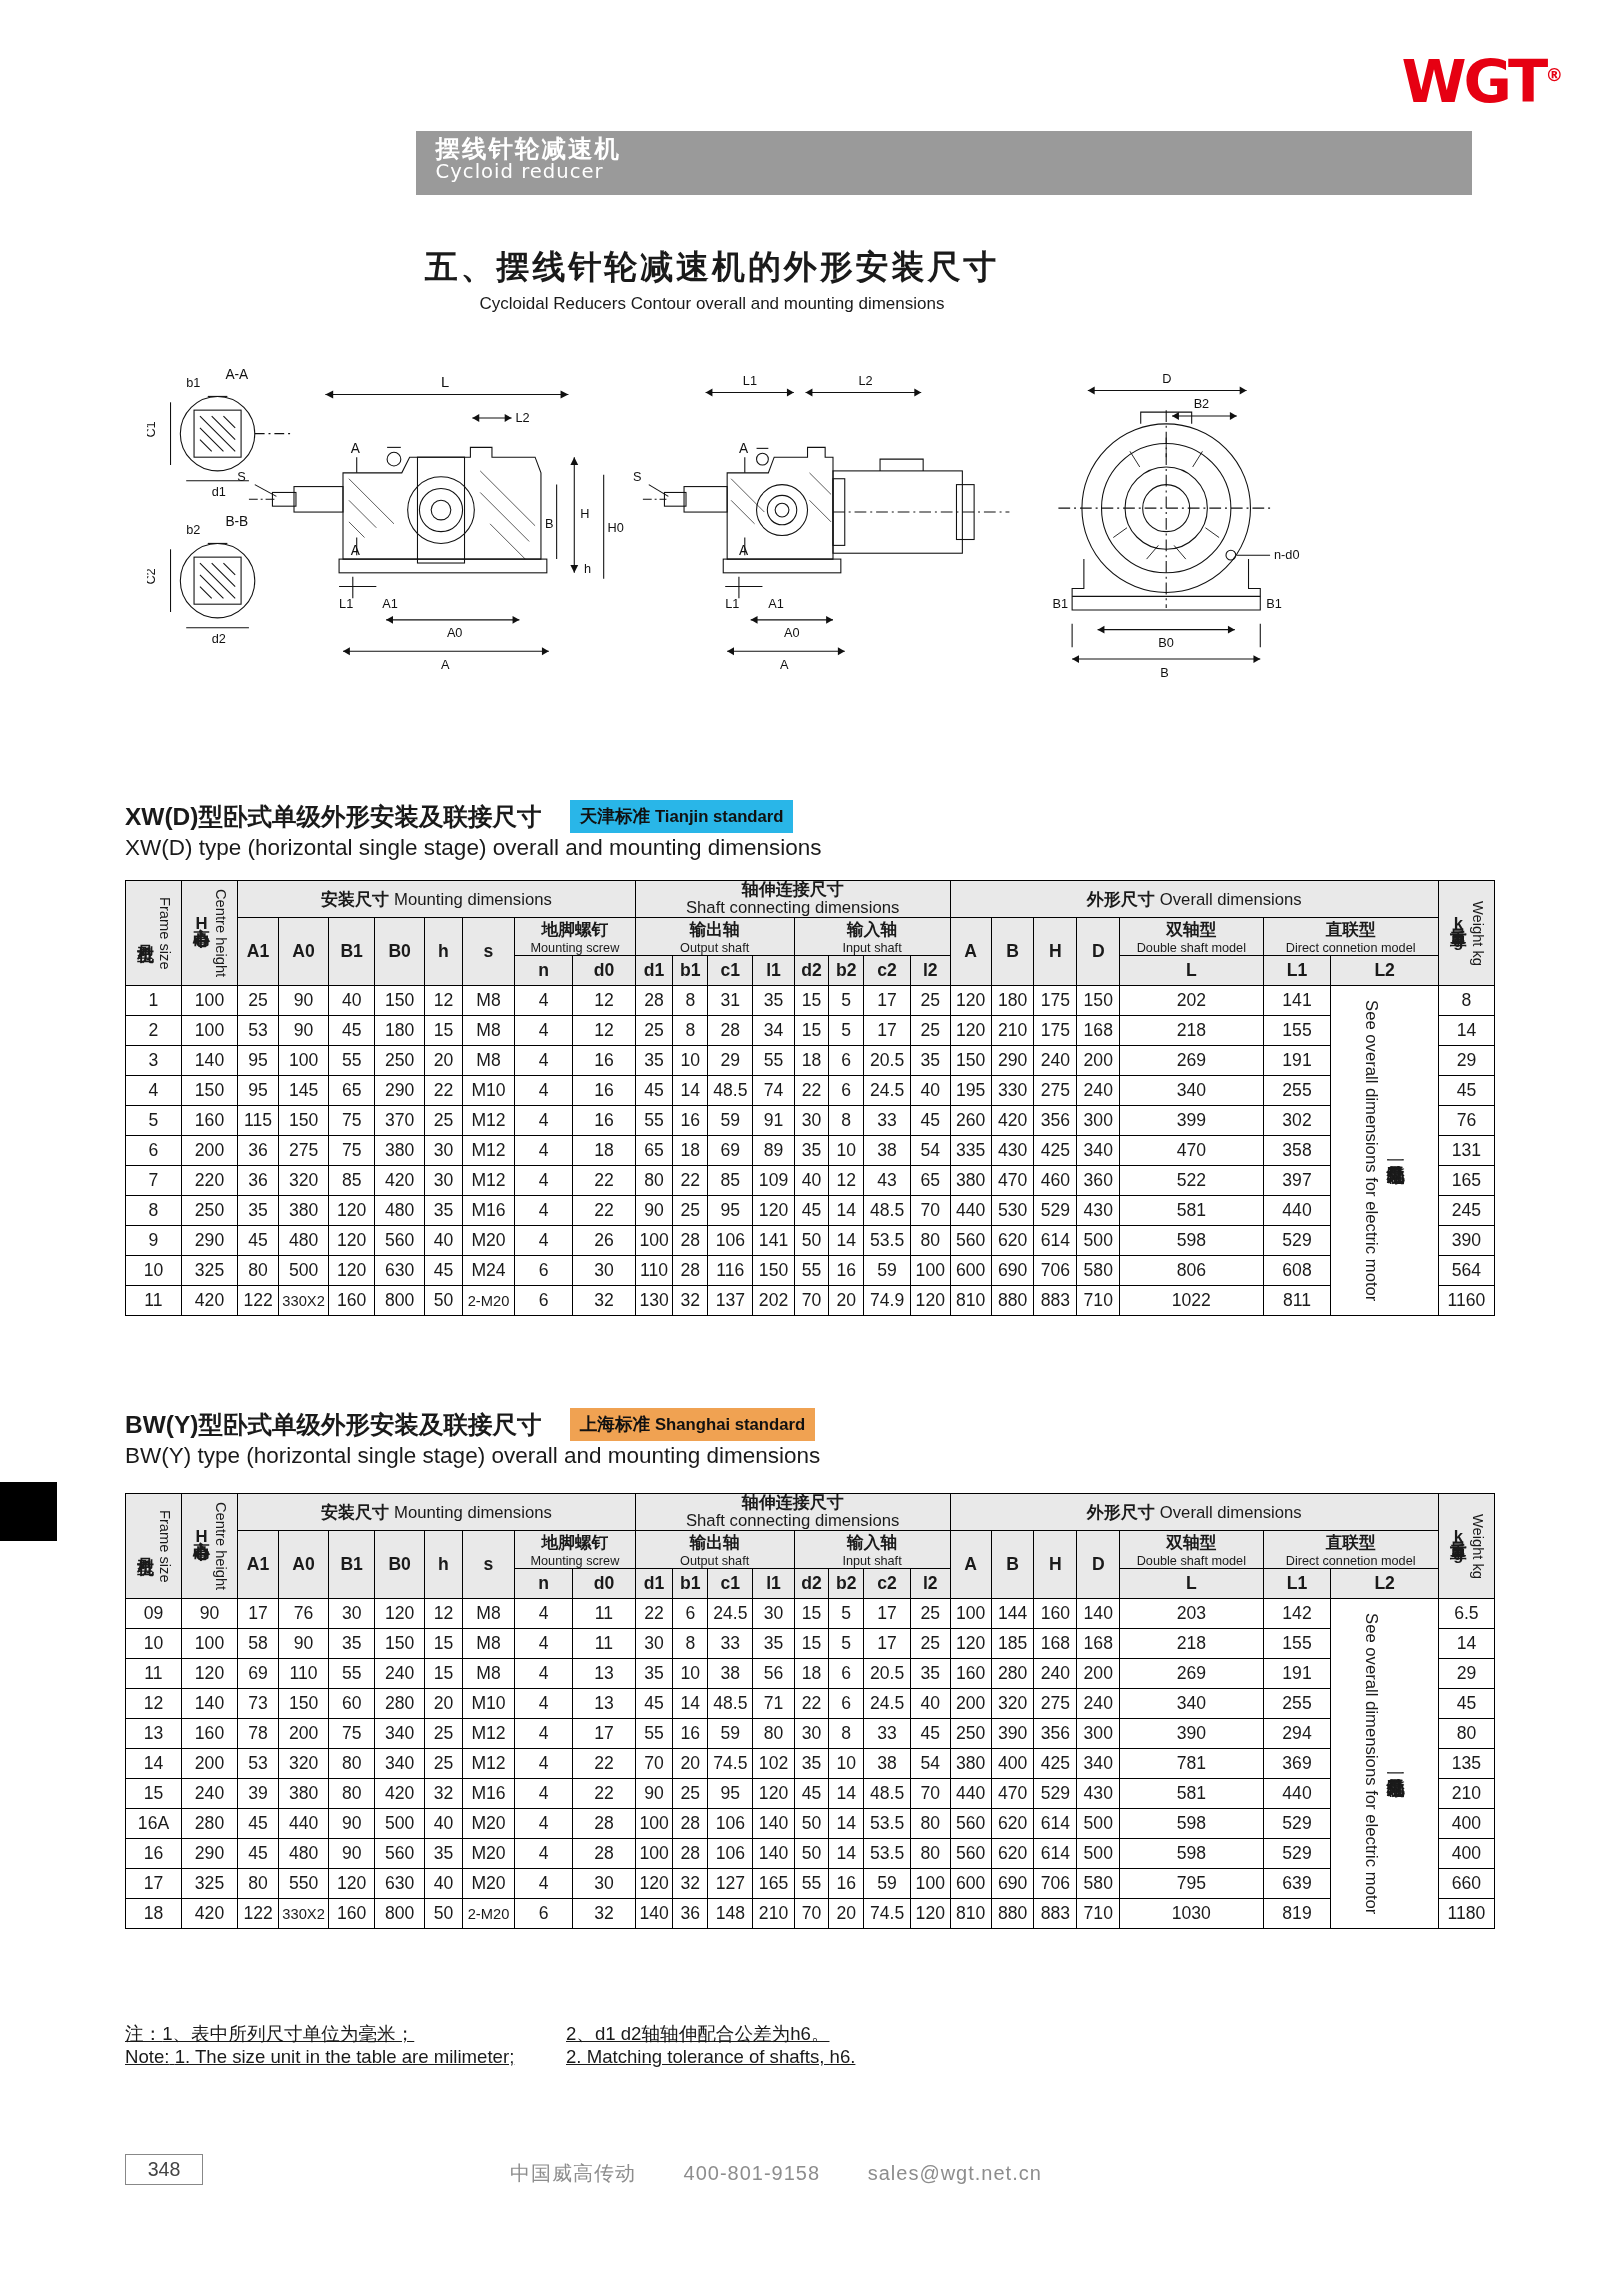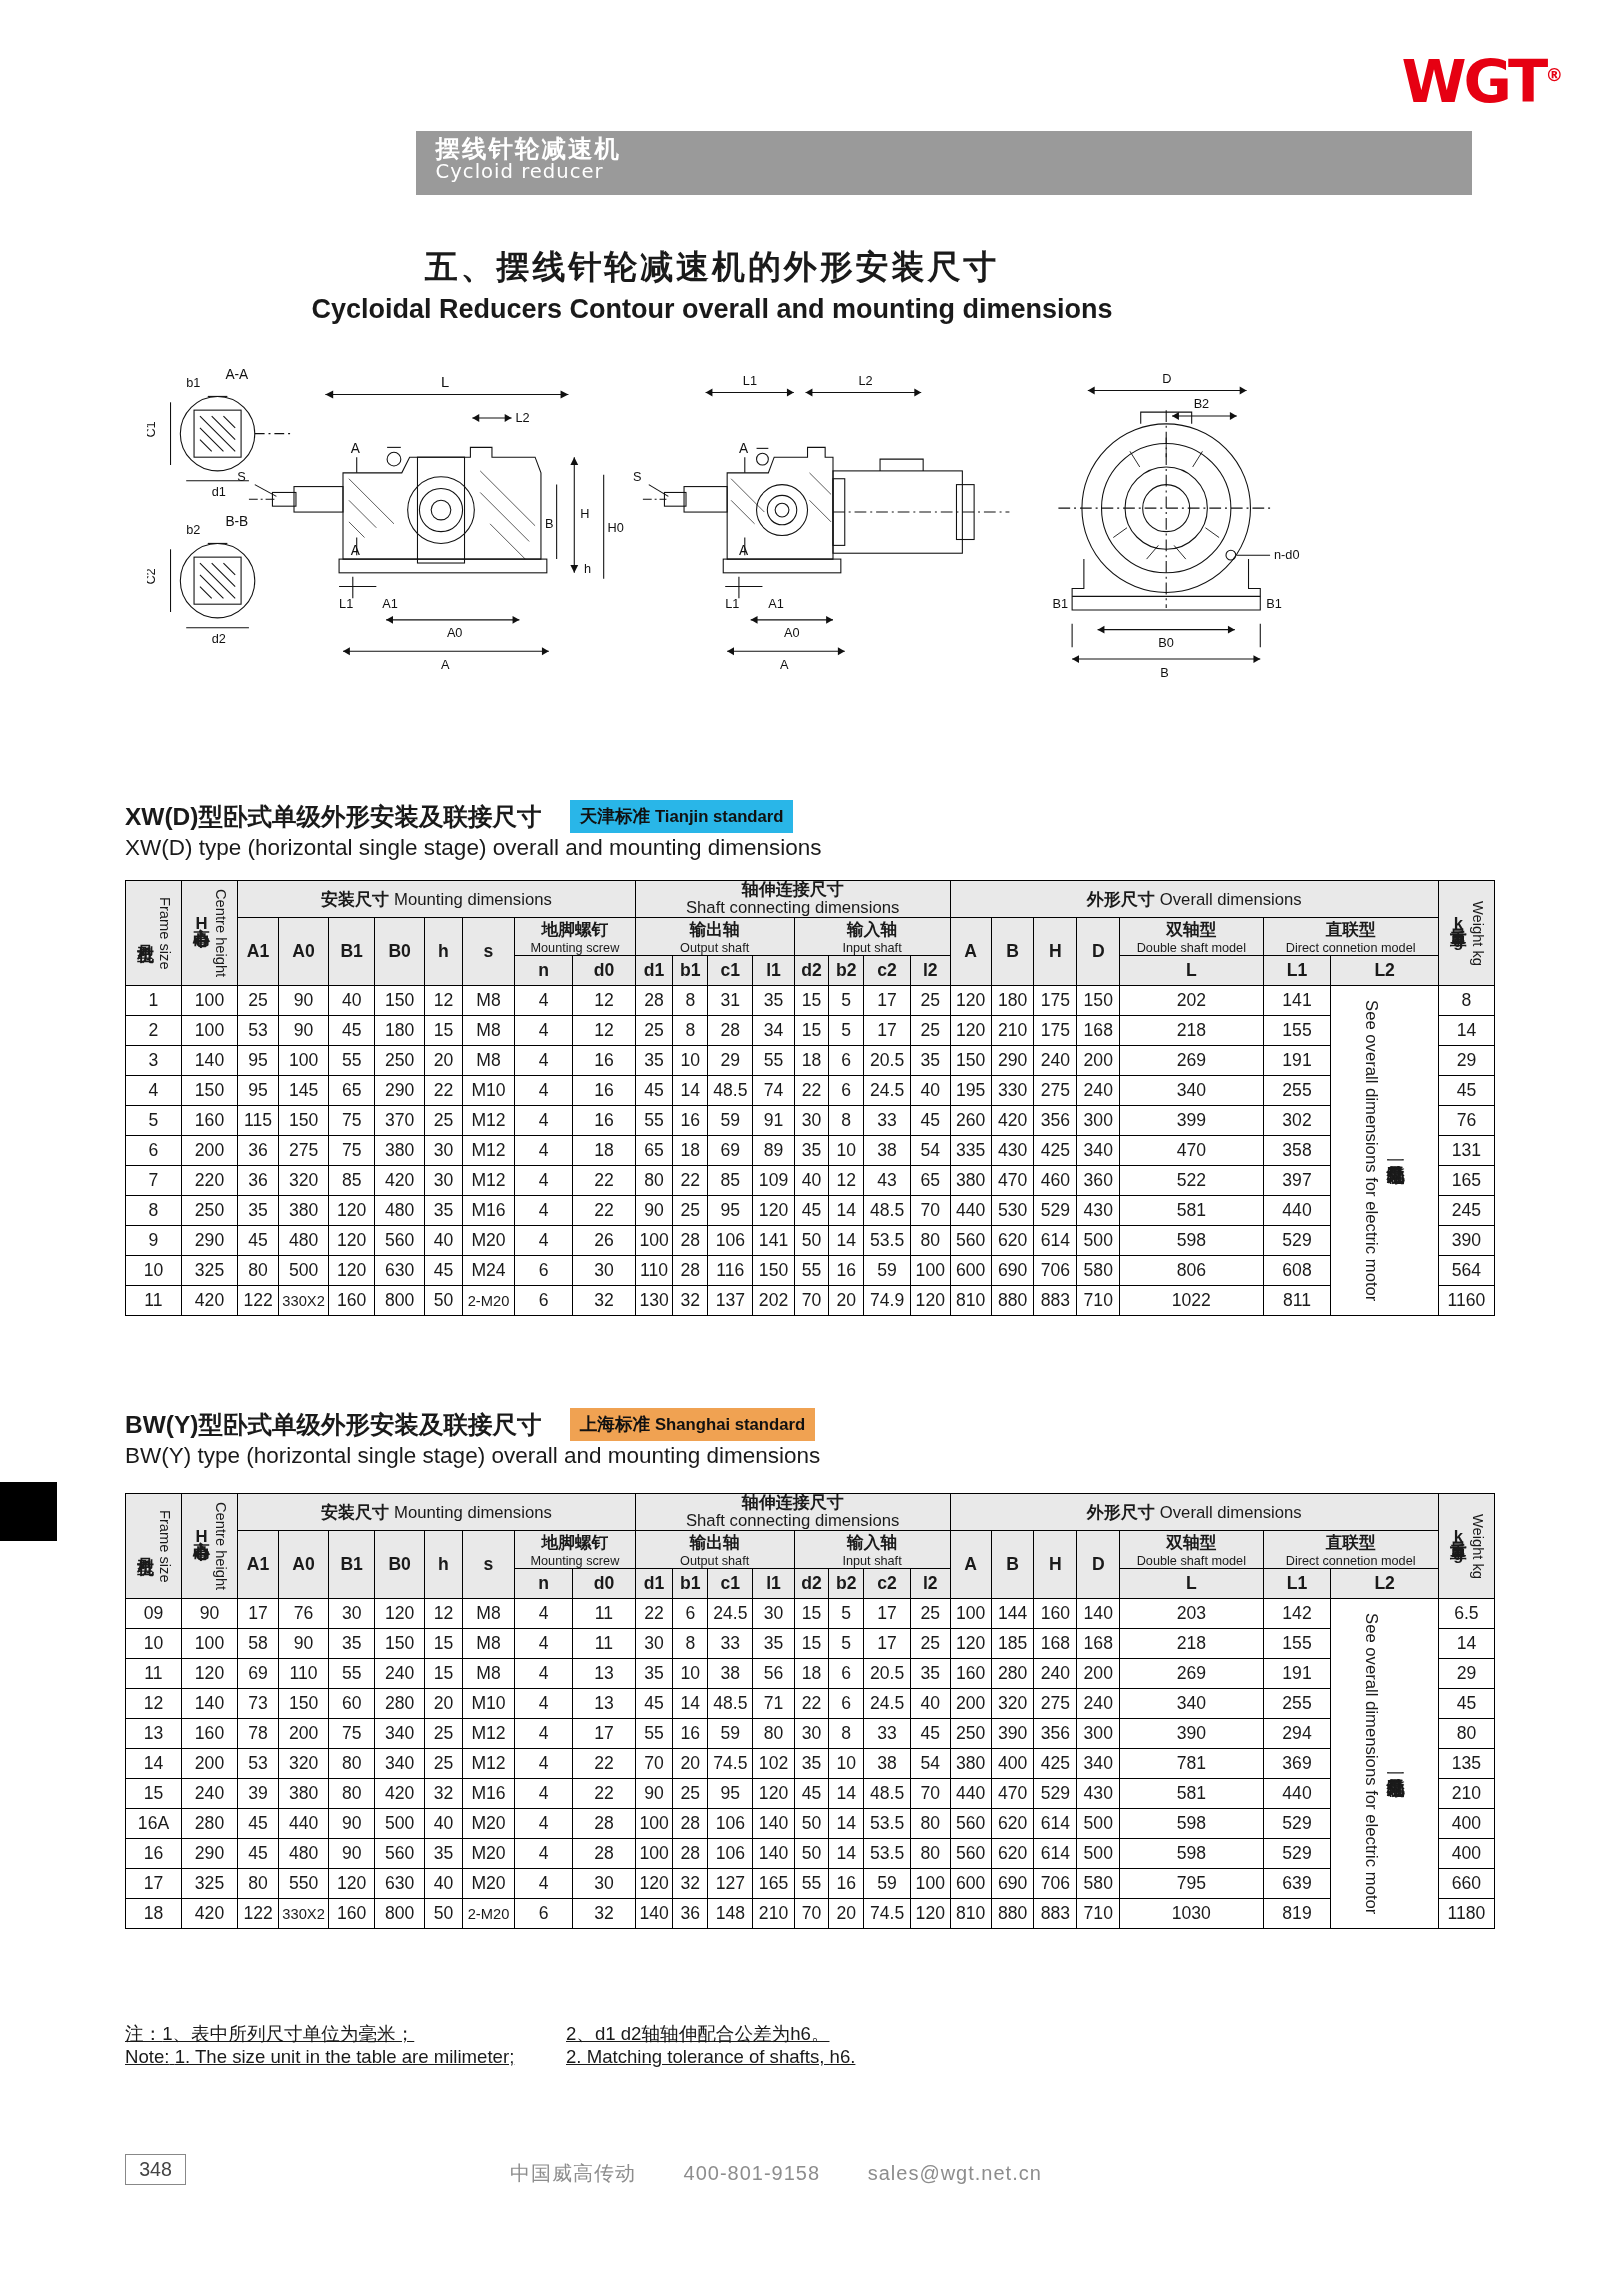--- a/index.html
+++ b/index.html
@@ -29,21 +29,21 @@
     background:#9a9a9a;
     color:#ffffff;
     padding:4.9px 0 0 19.6px;
   }
   .banner .cn { font-size:24.5px; font-weight:bold; line-height:1.05; letter-spacing:2px; }
   .banner .en { font-size:19.6px; line-height:1.05; letter-spacing:1px; font-family:"DejaVu Sans", sans-serif; }
 
   
   .doc-title { position:absolute; left:0; top:245px; width:1424px; text-align:center; }
   .doc-title .cn { font-size:33px; font-weight:bold; letter-spacing:2.9px; }
-  .doc-title .en { font-size:27px; margin-top:3.9px;font-weight:bold; }
+  .doc-title .en { font-size:17px; margin-top:3.9px; }
 
   
   .drawings { position:absolute; left:147px; top:363px; width:1372px; height:402px; }
 
   
   .sec { position:absolute; left:125px; }
   .sec .l1 { font-size:24.5px; font-weight:bold; letter-spacing:0px; white-space:nowrap;}
   .sec .l2 { font-size:22.5px; margin-top:2px; white-space:nowrap;}
   .badge {
     display:inline-block; padding:3.9px 9.8px 4.9px 9.8px; margin-left:21.6px;
@@ -85,21 +85,21 @@
   td.l2cell .env { writing-mode:vertical-rl; font-size:16.7px; }
   td.tiny { font-size:14.7px; }
 
   
   .notes { position:absolute; left:125px; font-size:18.6px; line-height:1.25;text-decoration:underline; }
   .notes .row { display:flex; }
   .notes .c1 { width:441px; }
 
   
   .pagenum {
-    position:absolute; left:125px; width:61px; height:31px;
+    position:absolute; left:125px; width:78px; height:31px;
     border:1px solid #888; font-size:19.6px; color:#444;
     display:flex; align-items:center; justify-content:center;
   }
   .footinfo { position:absolute; left:510px; font-size:20px; color:#8d8d8d; letter-spacing:1px; }
   .footinfo span { margin-right:41px; }
 
   
   .blacktab { position:absolute; left:0; top:1482px; width:57px; height:59px; background:#000; }
 
   svg text { font-family:"Liberation Sans", sans-serif; }

